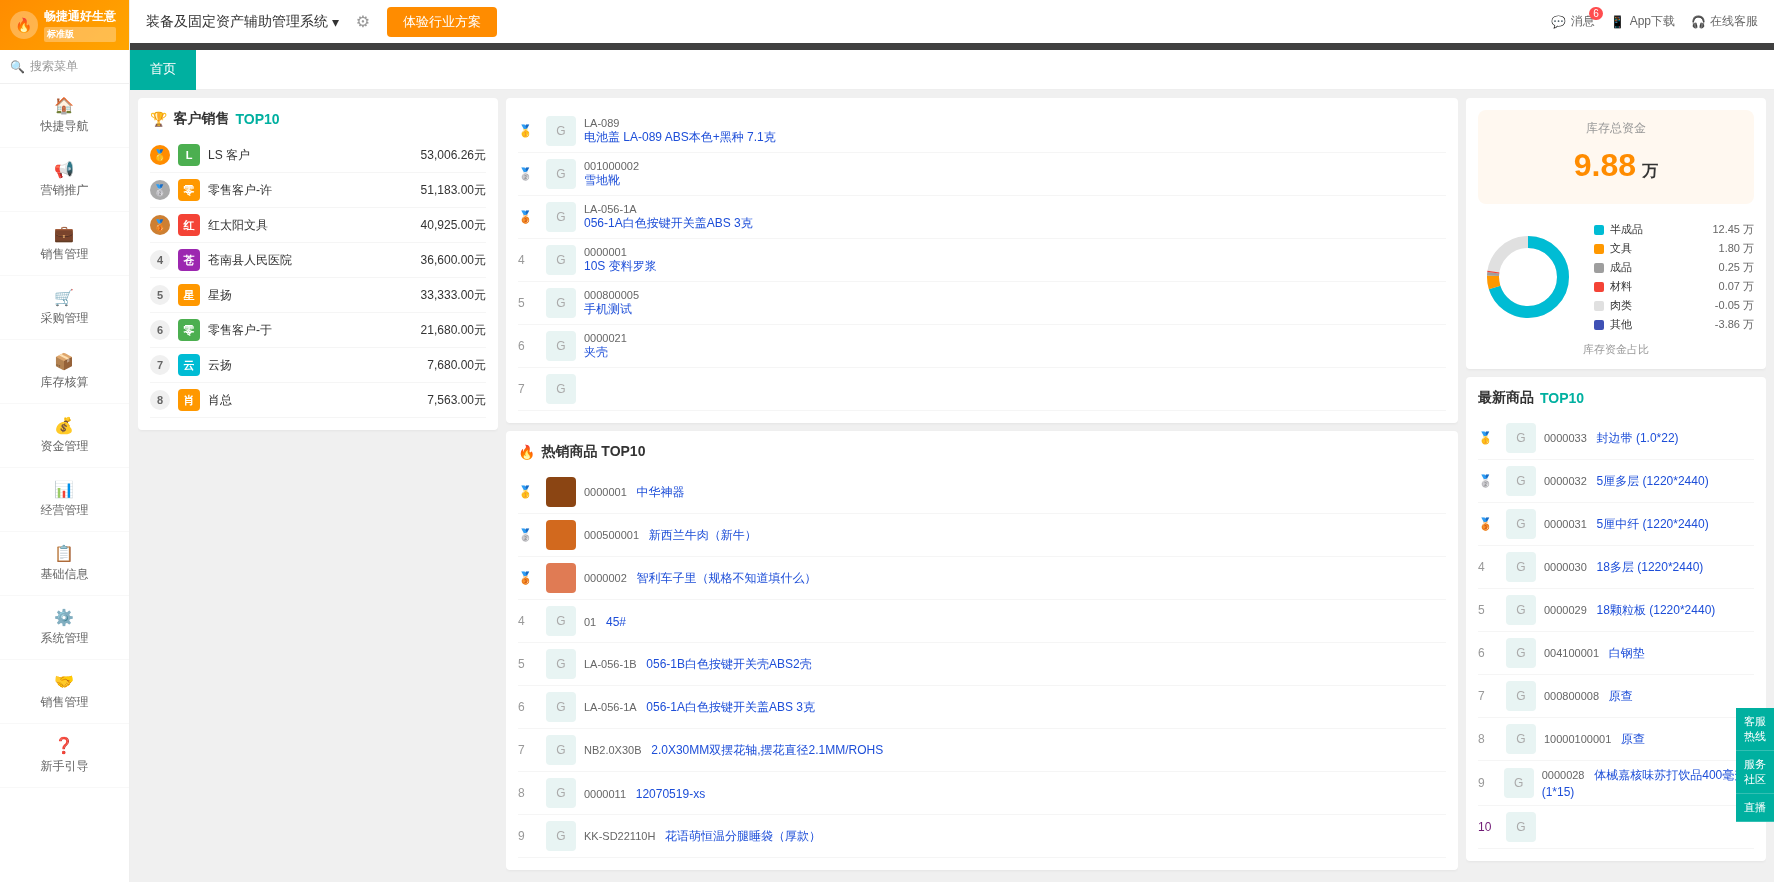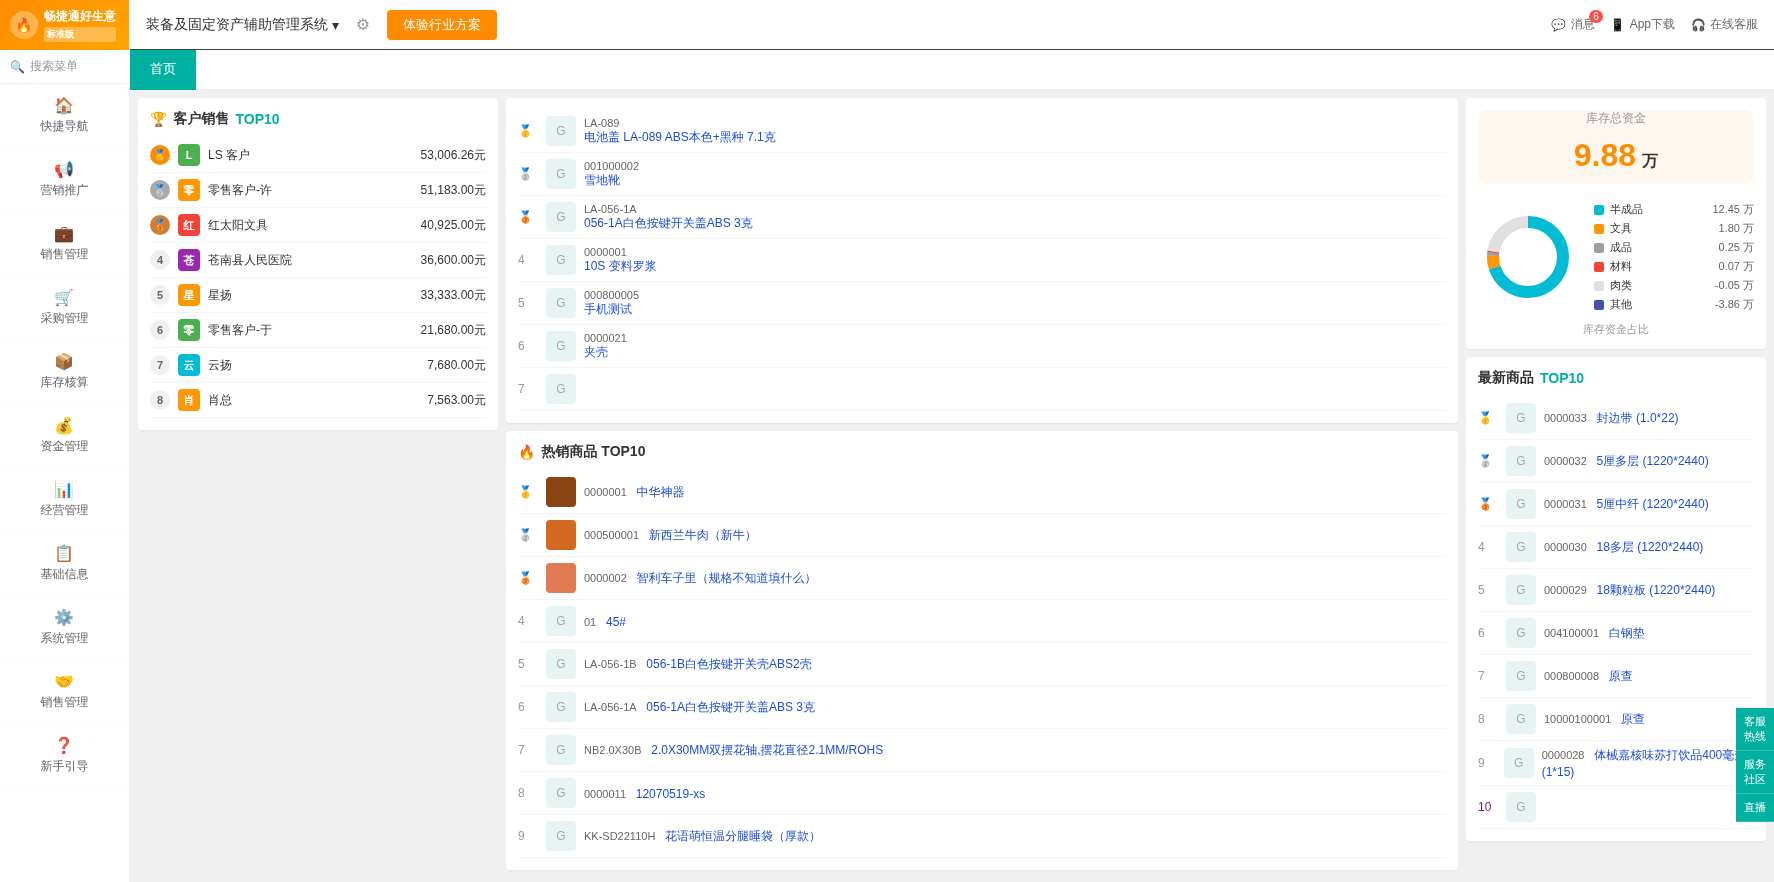--- a/index.html
+++ b/index.html
@@ -77,21 +77,21 @@
       overflow: hidden;
     }
 
     
     .header {
       background: #fff;
       height: 50px;
       display: flex;
       align-items: center;
       padding: 0 16px;
-      border-bottom: 1px solid #404040;
+      border-bottom: 7px solid #404040;
       gap: 10px;
     }
     .header-dropdown {
       display: flex;
       align-items: center;
       gap: 4px;
       font-size: 14px;
       color: #333;
       cursor: pointer;
     }
@@ -636,21 +636,21 @@
       <span class="product-name">花语萌恒温分腿睡袋（厚款）</span>
     </div>
   </li>
           </ul>
       </div>
     </div>
 
     <div class="col-right">
 
       <div class="card">
-        <div style="background:#fff8f0;border-radius:8px;text-align:center;margin-bottom:8px;">
+        <div style="background:#fff8f0;padding:10px;border-radius:8px;text-align:center;margin-bottom:8px;">
           <div class="inventory-total-label">库存总资金</div>
           <div class="inventory-total-value">
             <span>9.88</span>
             <span style="font-size:16px;color:#333;">万</span>
           </div>
         </div>
         <div class="donut-container">
           <svg class="donut-chart" viewBox="0 0 100 100">
 
             <circle cx="50" cy="50" r="35" fill="none" stroke="#e0e0e0" stroke-width="12"></circle>

